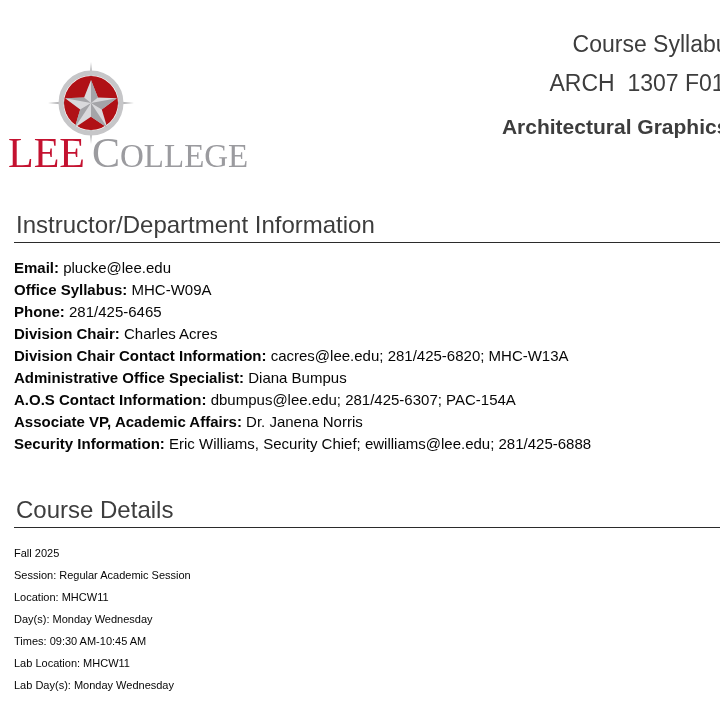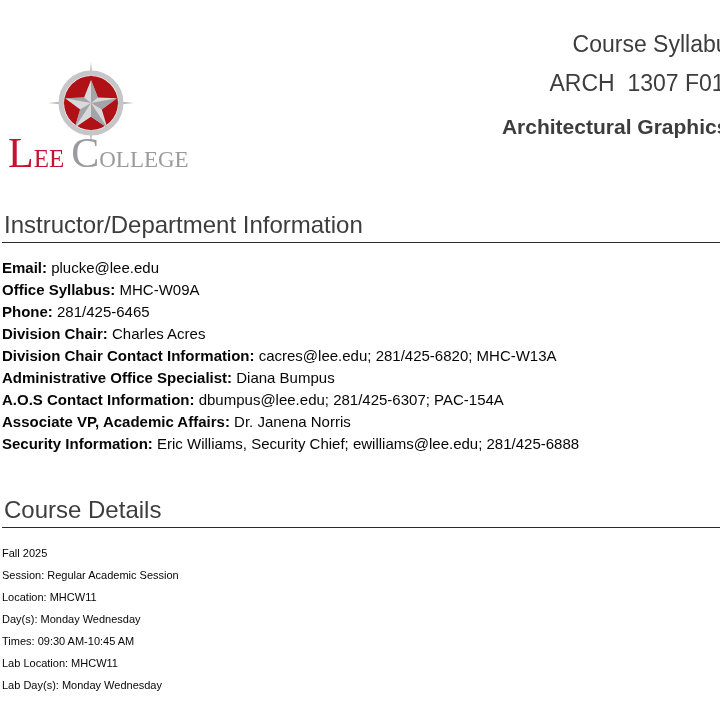--- a/index.html
+++ b/index.html
@@ -75,46 +75,46 @@
     height: 50px;
     font-family: "Liberation Serif", serif;
     white-space: nowrap;
     line-height: 50px;
   }
   .word-lee {
     color: #c41230;
     font-size: 42px;
     letter-spacing: 0px;
   }
-  .word-lee .sm { font-size: 25px; text-align: center; }
+  .word-lee .sm { font-size: 42px; text-align: center; }
   .word-college {
     color: #9b9b9f;
     font-size: 42px;
     margin-left: 7px;
   }
-  .word-college .sm { font-size: 23px; }
+  .word-college .sm { font-size: 33px; }
 
   
   .section-heading {
     font-size: 24px;
     font-weight: 400;
     color: #3d3d3d;
     margin: 0;
     padding: 0 0 2px 2px;
     line-height: 30px;
   }
   .rule {
     border: 0;
     border-top: 1px solid #2b2b2b;
     margin: 0 0 0 0;
     width: 100%;
   }
 
   .section {
-    padding-left: 2px;
+    padding-left: 14px;
   }
   .section-body {
     padding-top: 14px;
   }
   .info-line {
     font-size: 15px;
     line-height: 22px;
     color: #060606;
     white-space: nowrap;
   }

